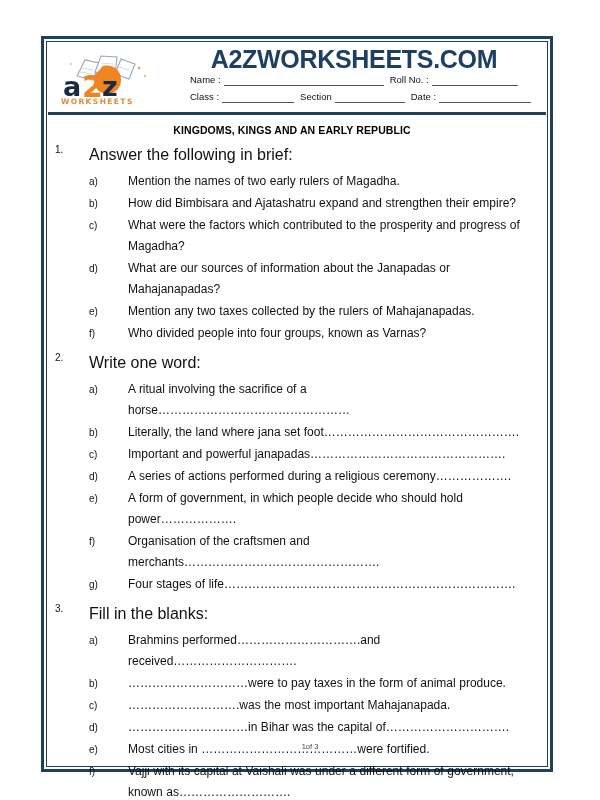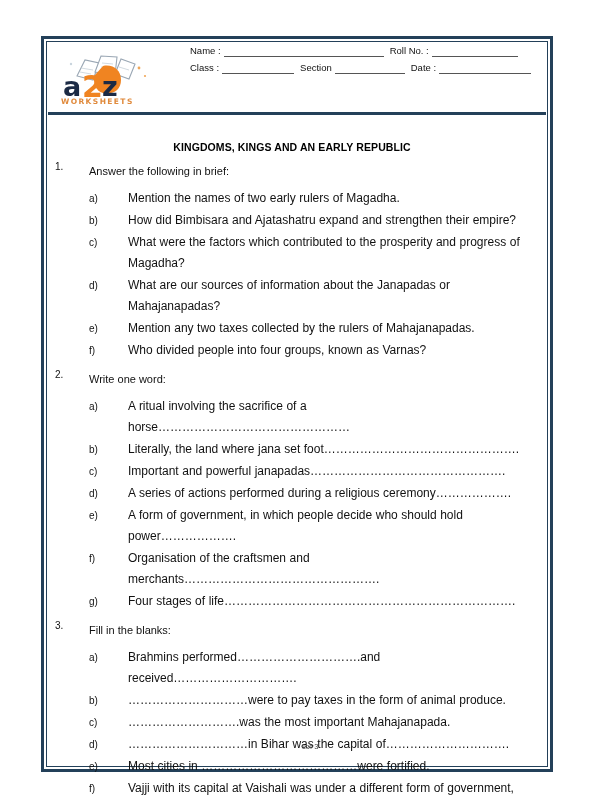--- a/index.html
+++ b/index.html
@@ -122,40 +122,40 @@
     height: 645px;
     box-sizing: border-box;
     padding: 0 10px 0 0;
   }
 
   .sheet-title {
     text-align: center;
     font-size: 10.5px;
     font-weight: bold;
     color: #000;
-    margin: 23px 0 2px 0;
+    margin: 6px 0 2px 0;
     letter-spacing: 0.1px;
   }
 
   .qrow {
     display: flex;
     align-items: flex-start;
     margin-top: 8px;
   }
   .qnum {
     width: 41px;
     flex: 0 0 41px;
     padding-left: 7px;
     box-sizing: border-box;
     font-size: 10px;
     color: #111;
   }
   .qtext {
     flex: 1 1 auto;
-    font-size: 11px;
+    font-size: 16px;
     color: #111;
     line-height: 21px;
   }
 
   .srow {
     display: flex;
     align-items: flex-start;
     margin-top: 1px;
   }
   .sletter {
@@ -228,20 +228,21 @@
           <circle cx="84" cy="18" r="1.4" fill="#f0a85a"></circle>
           <circle cx="90" cy="26" r="1.1" fill="#f0a85a"></circle>
           <circle cx="16" cy="14" r="1.2" fill="#c9d4de"></circle>
 
           <text x="6" y="54" font-family="DejaVu Sans, sans-serif" font-size="7.5" letter-spacing="1.4" font-weight="bold" fill="#e08a3c">WORKSHEETS</text>
         </svg>
       </div>
     </div>
 
     <div class="header-right">
+      <div class="brand">A2ZWORKSHEETS.COM</div>
 
       <div class="fields">
         <div class="field-row">
           <span class="flabel">Name :</span>
           <span class="fline name"></span>
           <span class="flabel">Roll No. :</span>
           <span class="fline roll"></span>
         </div>
         <div class="field-row">
           <span class="flabel">Class :</span>

